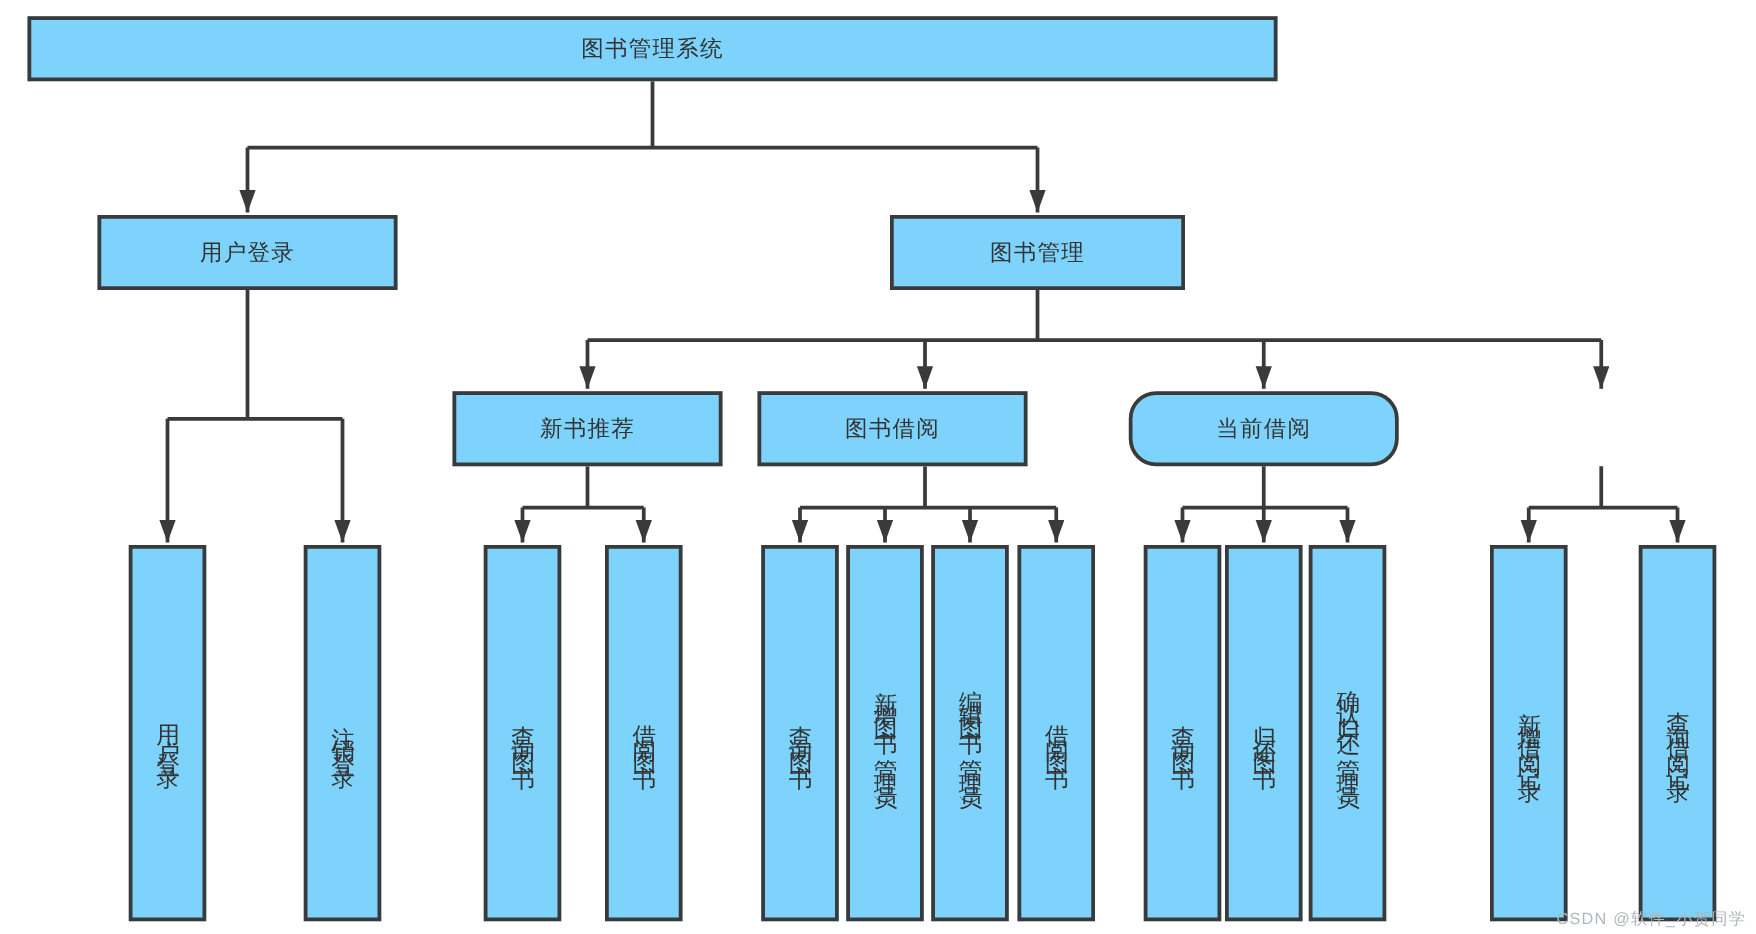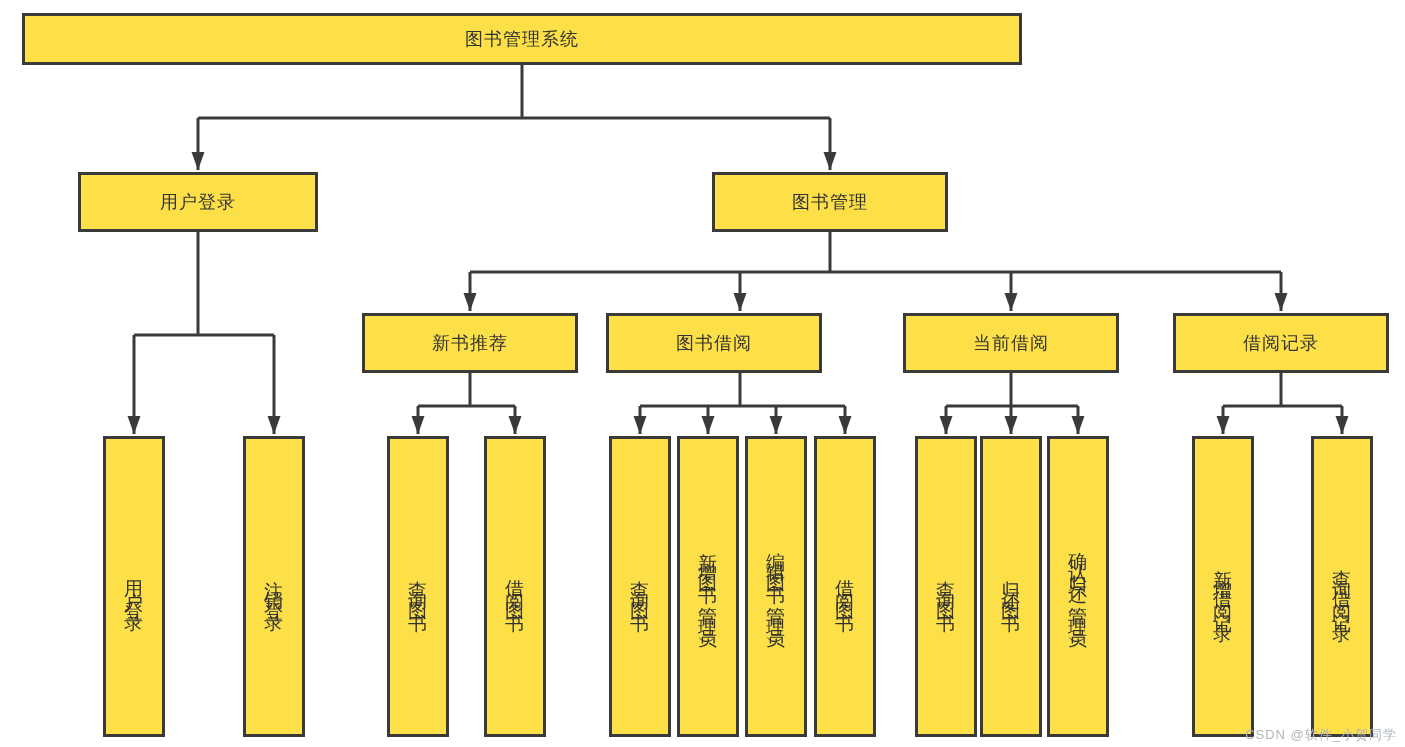--- a/index.html
+++ b/index.html
@@ -16,21 +16,21 @@
     width:1405px;height:747px;
     background:var(--bg);
     overflow:hidden;
   }
   svg.wires{position:absolute;left:0;top:0;z-index:1;}
   svg.wires path{stroke:var(--line);stroke-width:3;fill:none;}
   svg.wires .arrowhead{fill:var(--line);stroke:none;}
 
   .box{
     position:absolute;
-    background:#fde047;
+    background:#7dd3fc;
     border:3px solid var(--line);
     display:flex;align-items:center;justify-content:center;
     color:var(--text);
     z-index:2;
   }
   .h-box{font-size:18px;letter-spacing:1px;}
   .v-box span{
     writing-mode:vertical-rl;
     text-orientation:mixed;
     font-size:19px;
@@ -38,21 +38,21 @@
     line-height:1;
     color:var(--text);
   }
 
   
   #n-root          {left:22px;  top:13px;  width:1000px;height:52px;}
   #n-user-login    {left:78px;  top:172px; width:240px; height:60px;}
   #n-book-mgmt     {left:712px; top:172px; width:236px; height:60px;}
   #n-new-books     {left:362px; top:313px; width:216px; height:60px;}
   #n-book-borrow   {left:606px; top:313px; width:216px; height:60px;}
-  #n-current-borrow{left:903px; top:313px; width:216px; height:60px;}
+  #n-current-borrow{left:903px; top:313px; width:216px; height:60px;border-radius:22px;}
   #n-borrow-records{left:1173px;top:313px; width:216px; height:60px;}
 
   .leaf{top:436px;width:62px;height:301px;}
   #l-user-login {left:103px;}
   #l-logout     {left:243px;}
   #l-nb-query   {left:387px;}
   #l-nb-borrow  {left:484px;}
   #l-bb-query   {left:609px;}
   #l-bb-add     {left:677px;}
   #l-bb-edit    {left:745px;}
@@ -139,23 +139,20 @@
 
   <div class="box h-box" id="n-book-mgmt">
     <span>图书管理</span>
   </div>
   <div class="box h-box" id="n-book-borrow">
     <span>图书借阅</span>
   </div>
   <div class="box h-box" id="n-current-borrow">
     <span>当前借阅</span>
   </div>
-  <div class="box h-box" id="n-borrow-records">
-    <span>借阅记录</span>
-  </div>
 
   <div class="box v-box leaf" id="l-user-login">
     <span>用户登录</span>
   </div>
   <div class="box v-box leaf" id="l-logout">
     <span>注销登录</span>
   </div>
 
   <div class="box v-box leaf" id="l-nb-query">
     <span>查询图书</span>

